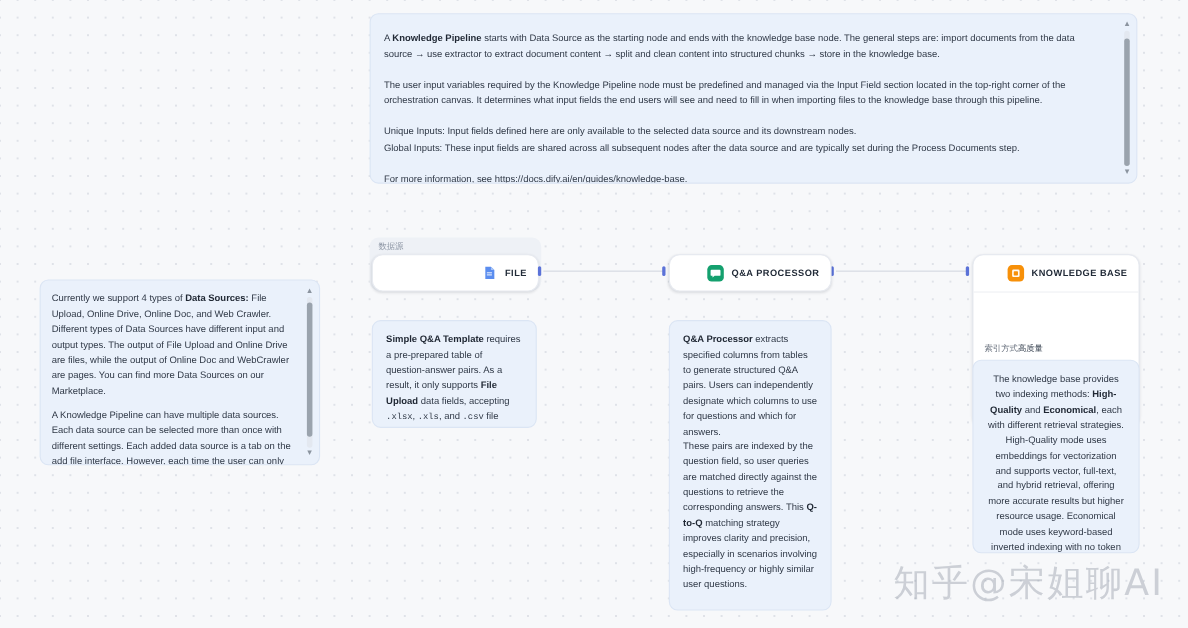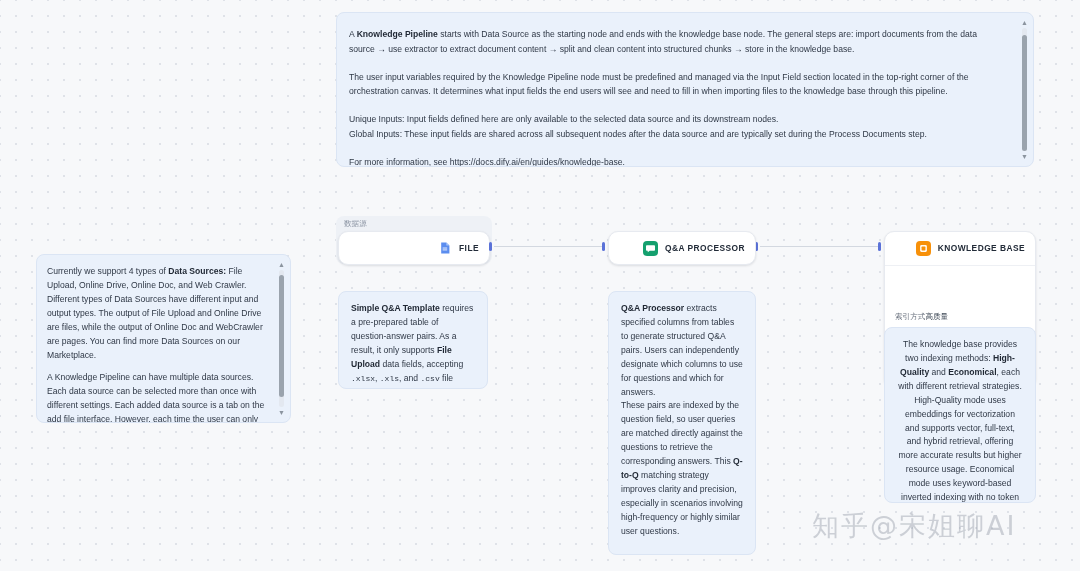--- a/index.html
+++ b/index.html
@@ -186,21 +186,21 @@
   }
   #h-out-file { left: 489px; }
   #h-in-qa    { left: 602px; }
   #h-out-qa   { left: 755px; }
   #h-in-kb    { left: 878px; }
 
   
   #watermark {
     position: absolute;
     left: 812px; top: 508px;
-    font-size: 27px;
+    font-size: 33px;
     color: rgba(120,130,145,0.34);
     letter-spacing: 2px;
     white-space: nowrap;
     font-family: "DejaVu Sans", sans-serif;
     pointer-events: none;
   }
 </style>
 </head>
 <body>
 

